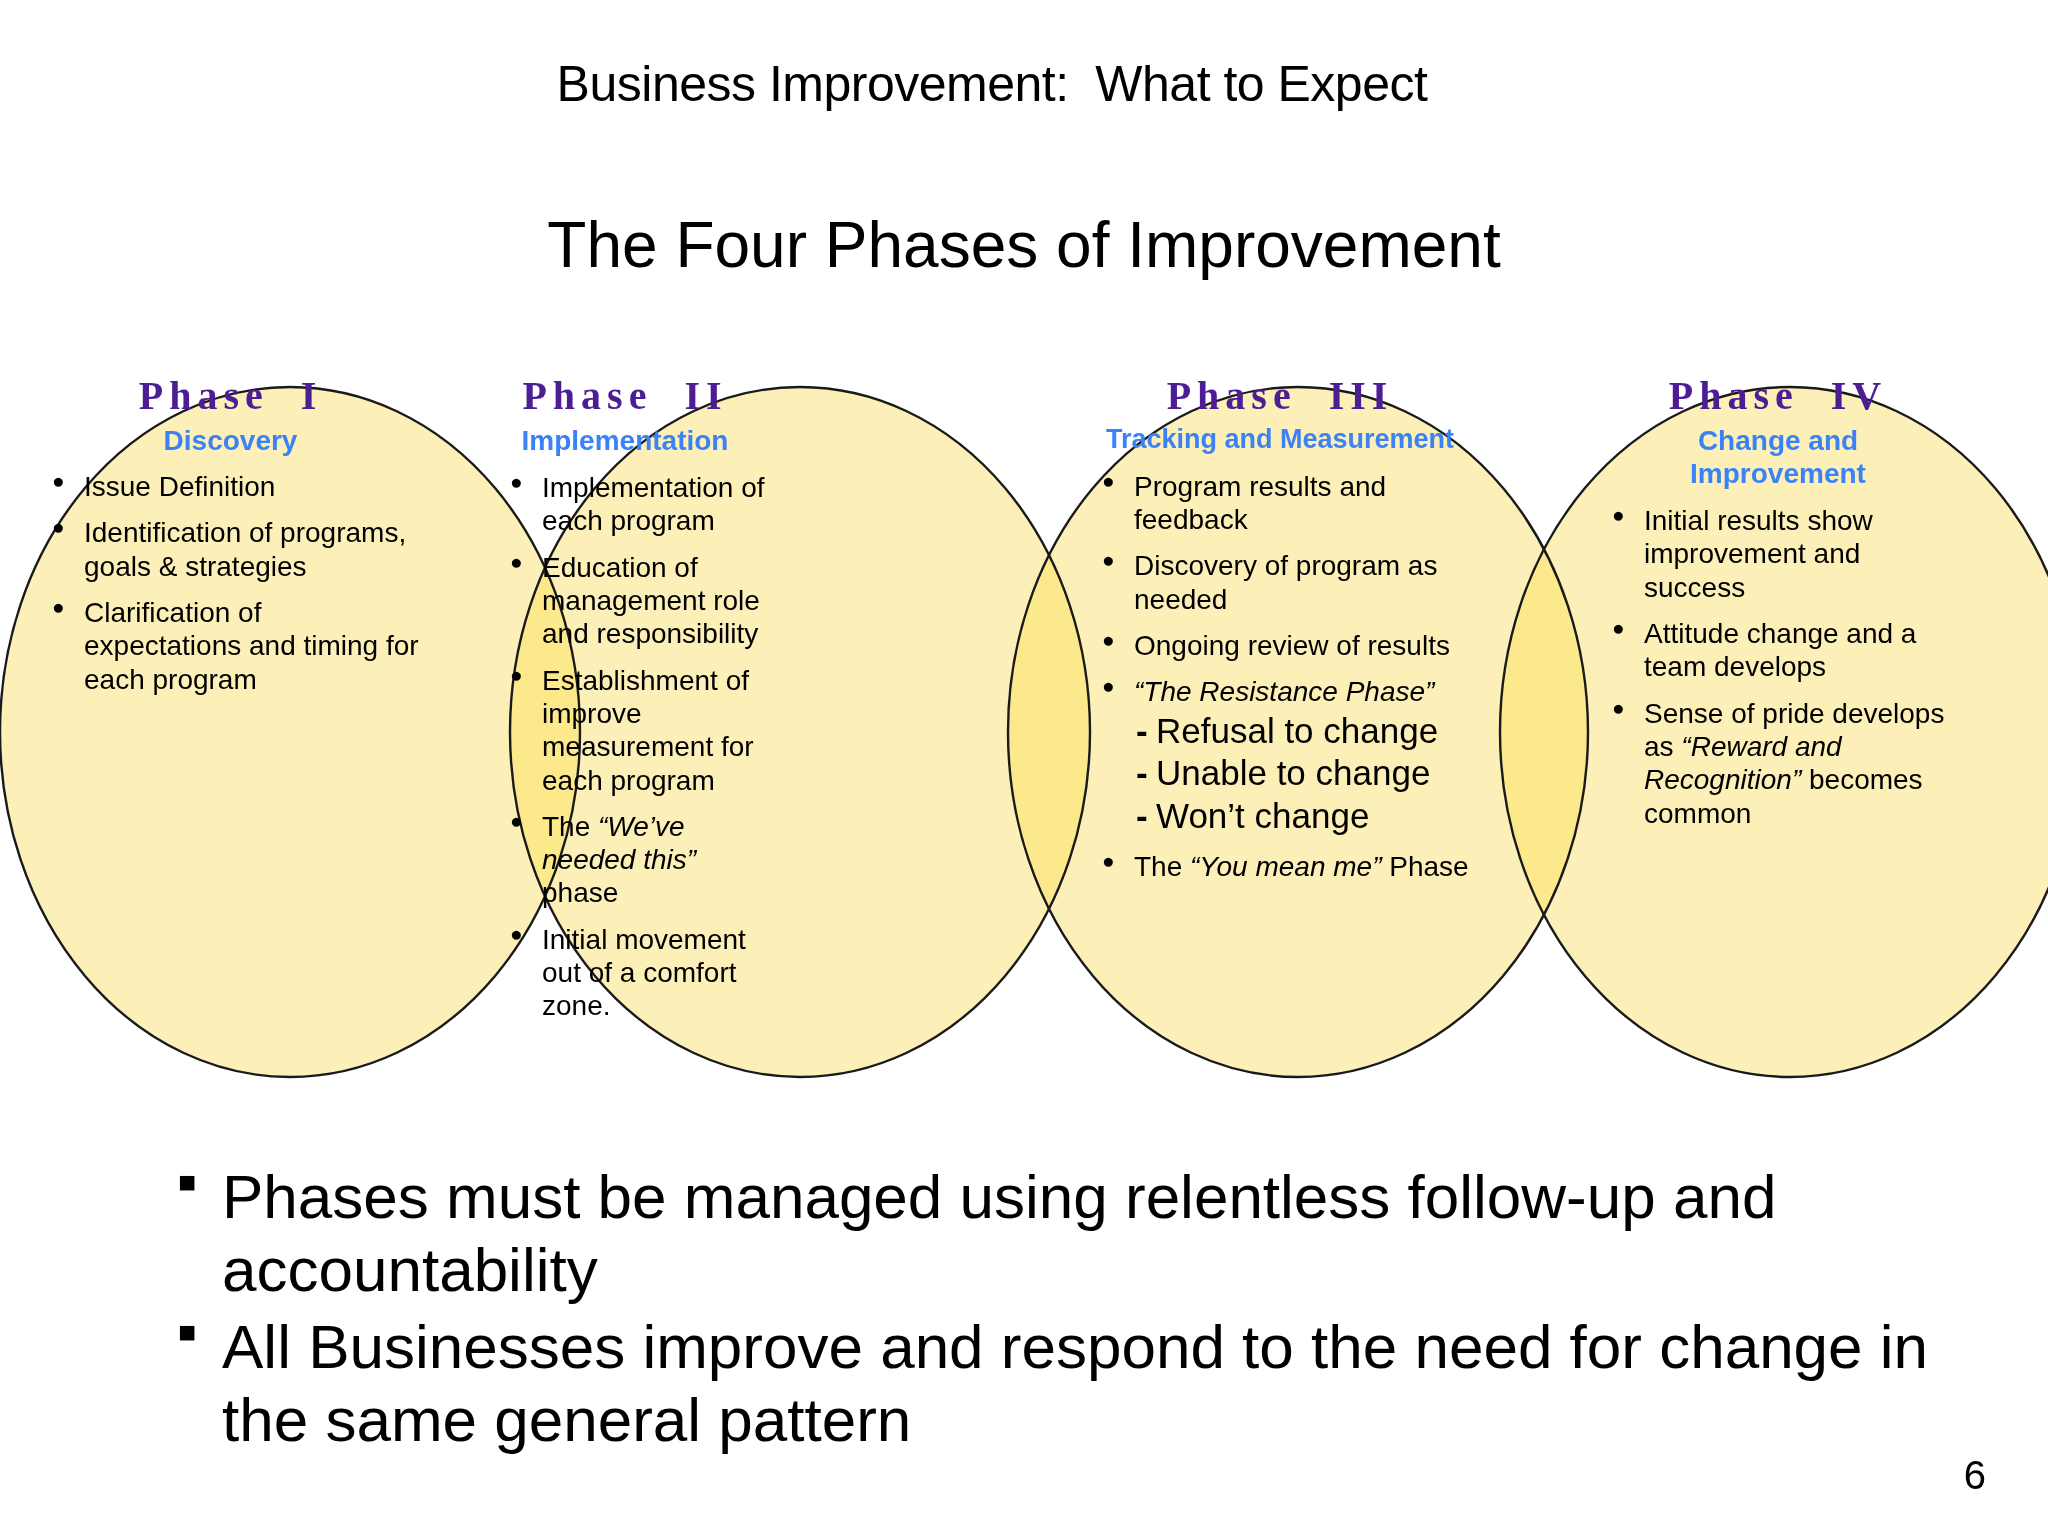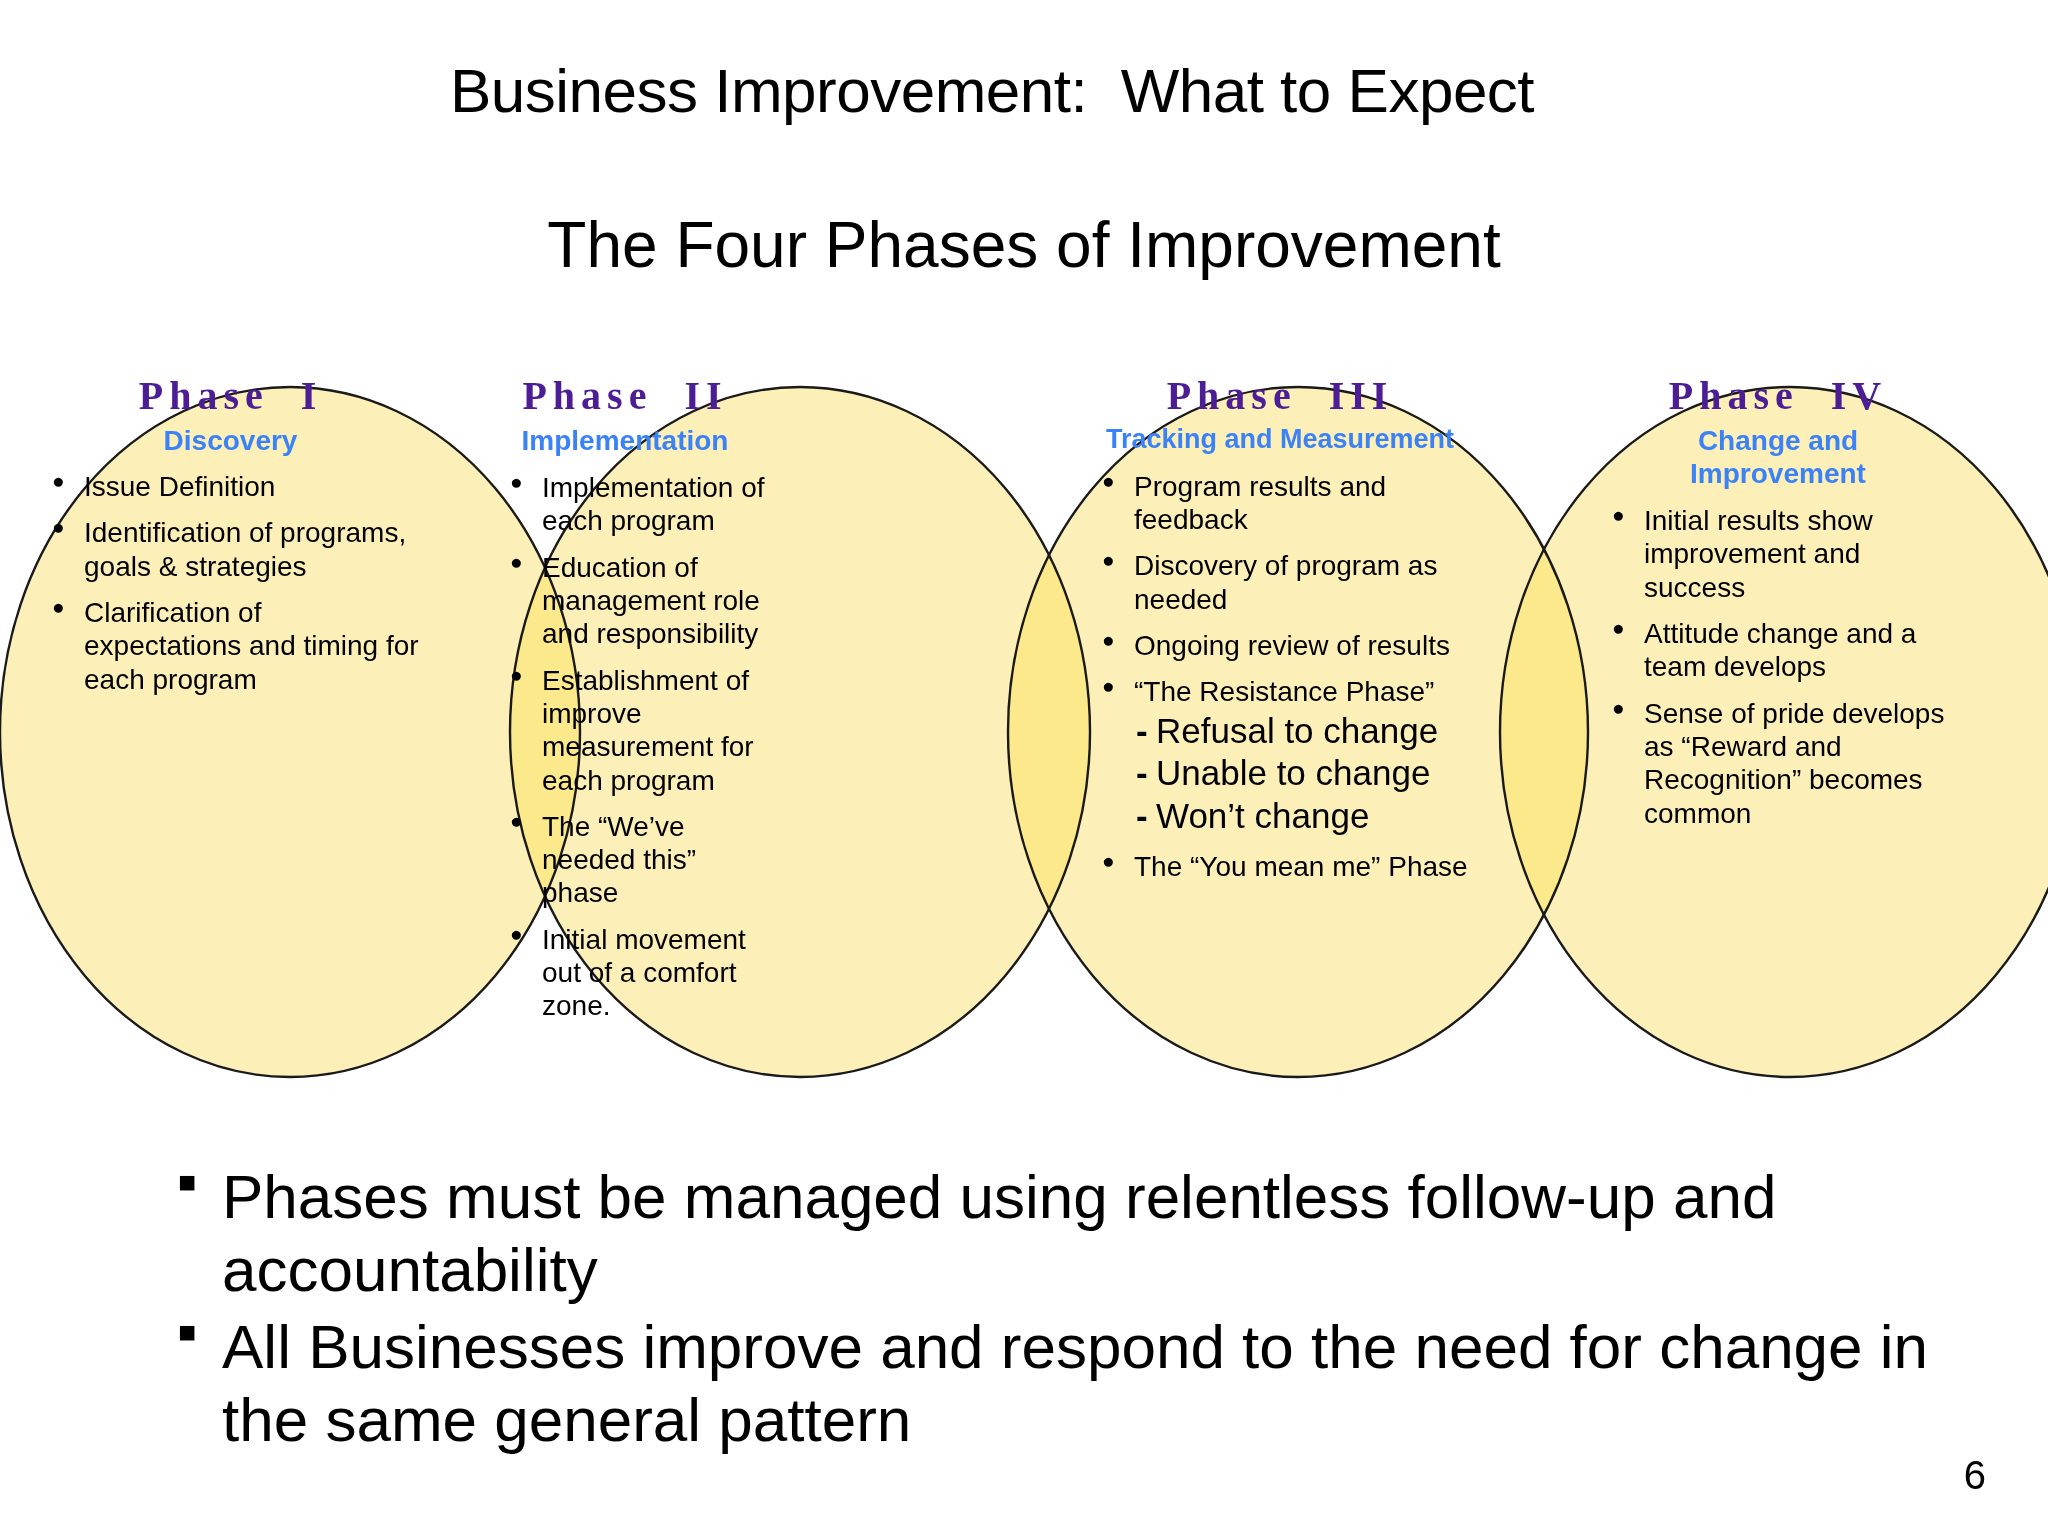--- a/index.html
+++ b/index.html
@@ -16,21 +16,21 @@
     color: #000000;
   }
 
   
   #slide-title {
     position: absolute;
     top: 58px;
     left: 0;
     width: 1984px;
     text-align: center;
-    font-size: 62px;
+    font-size: 50px;
     font-weight: 400;
     letter-spacing: -0.5px;
     line-height: 1.05;
     white-space: pre;
   }
   #slide-subtitle {
     position: absolute;
     top: 212px;
     left: 0;
     width: 2048px;
@@ -110,21 +110,21 @@
     padding-left: 22px;
     margin-top: 1px;
   }
   .sub-dash > li::before {
     content: "-";
     position: absolute;
     left: 2px;
     top: 0;
     font-weight: bold;
   }
-  .it { }
+  .it { font-style: italic; }
 
   
   #phase-1-content { left: 38px;   width: 385px; }
   #phase-2-content { left: 470px;  width: 310px; }
   #phase-3-content { left: 1078px; width: 404px; }
   #phase-4-content { left: 1608px; width: 340px; }
 
   #phase-1-content .phase-bullets { margin-top: 2px; margin-left: 10px; }
   #phase-2-content .phase-bullets { margin-top: 14px; margin-left: 36px; }
   #phase-3-content .phase-bullets { margin-top: 14px; margin-left: 20px; }

